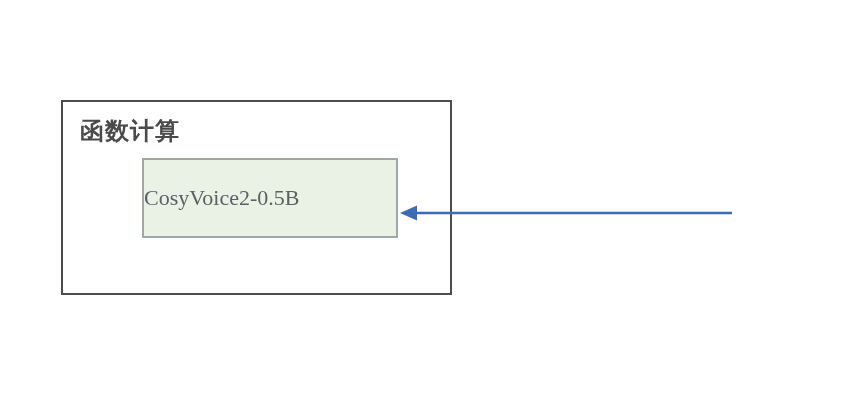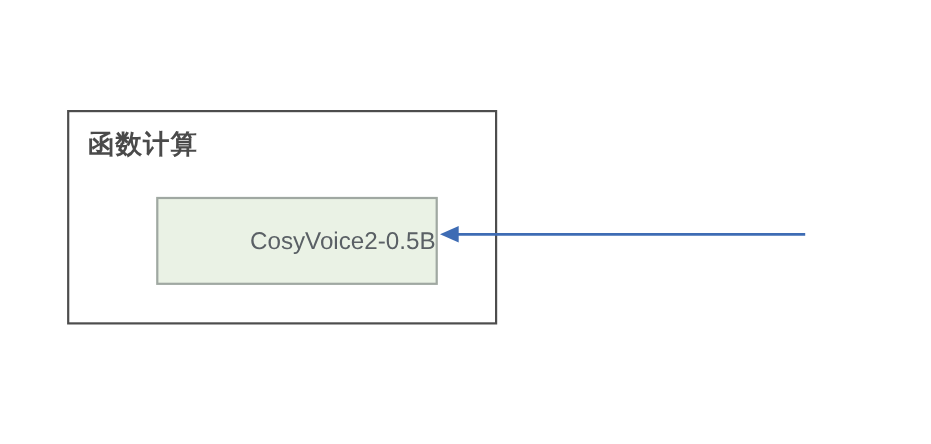--- a/index.html
+++ b/index.html
@@ -41,28 +41,29 @@
     top: 13px;
     font-size: 24px;
     font-weight: bold;
     color: var(--color-outer-label);
     letter-spacing: 1px;
     white-space: nowrap;
   }
   .inner-box {
     position: absolute;
     left: 79px;  
-    top: 77px;   
+    top: 56px;   
     width: 256px;
     height: 80px;
     background: var(--color-inner-fill);
     border: 2px solid var(--color-inner-border);
     display: flex;
     align-items: center;
-    justify-content: flex-end;
+    justify-content: flex-start;
+    font-family: Liberation Serif, serif;
   }
   .inner-label {
     font-size: 22px;
     color: var(--color-inner-label);
     white-space: nowrap;
   }
   .arrow-label {
     position: absolute;
     left: 472px;
     top: 180px;

